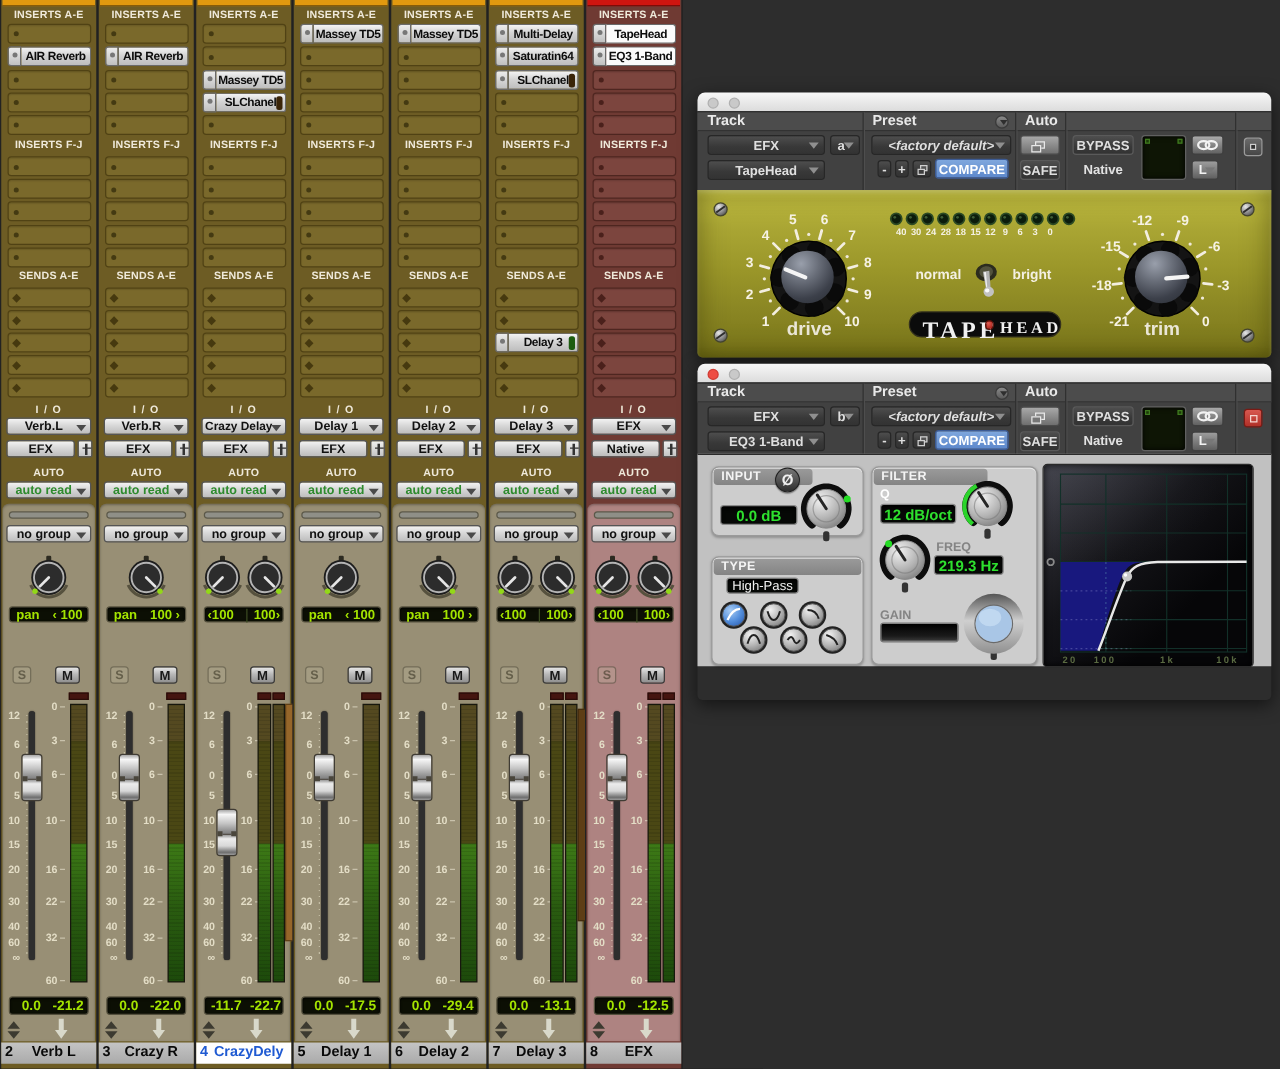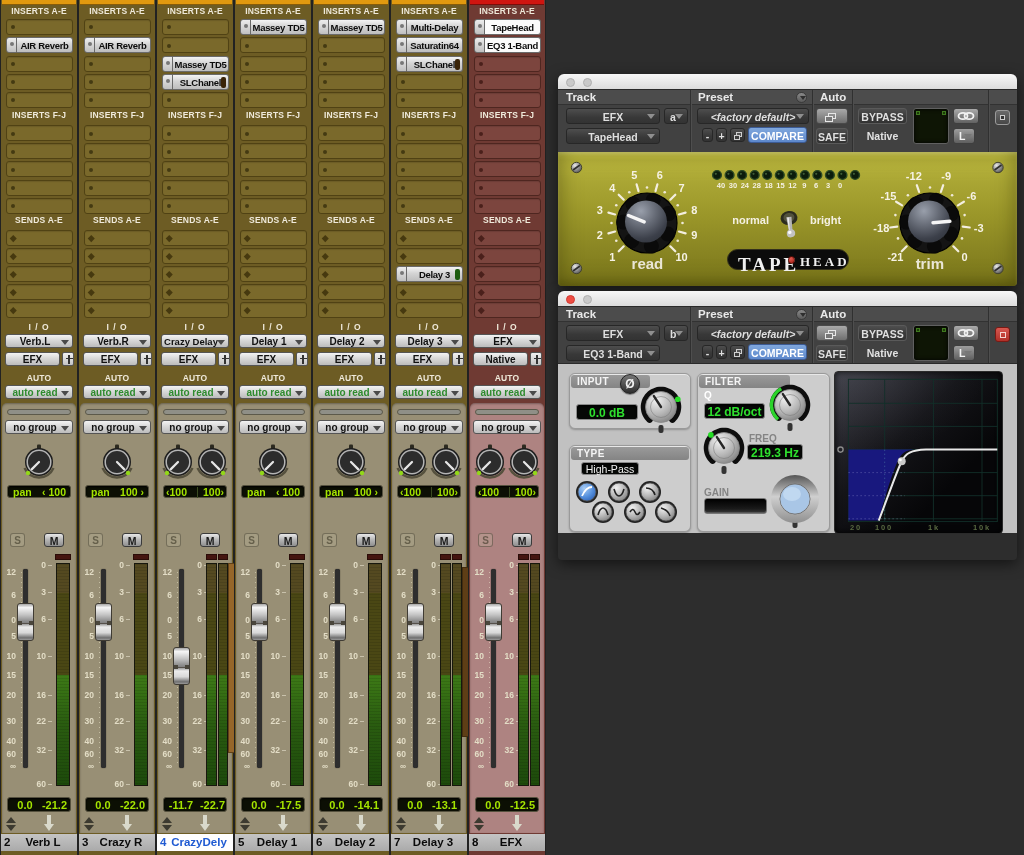--- a/index.html
+++ b/index.html
@@ -687,21 +687,21 @@
         </div>
         <div style="left:55px;top:553.5px;width:16px;height:6px;background:#451510;border:1px solid #2a0c08;"></div>
         <div style="left:56px;top:562.5px;width:14px;height:223.5px;background:#17170d;">
           <span style="position:absolute;left:1px;top:1px;right:1px;height:29px;background:#544920;"></span>
           <span style="position:absolute;left:1px;top:30px;right:1px;height:82px;background:#4a4714;"></span>
           <span style="position:absolute;left:1px;top:112px;right:1px;bottom:1px;background:linear-gradient(180deg,#3d7a16,#2a5c10 45%,#1d4a0b);"></span>
           <span style="position:absolute;left:1px;top:1px;right:1px;bottom:1px;background:repeating-linear-gradient(180deg,rgba(0,0,0,.10) 0 1px,transparent 1px 3px);"></span>
         </div>
         <div style="left:7px;top:796.5px;width:64px;height:15px;background:#0c0f04;border-radius:3px;border:1px solid #55513e;box-shadow:inset 0 1px 2px #000;color:#a4e400;font-size:11px;font-weight:bold;">
           <span style="position:absolute;left:0;top:0;width:34px;text-align:center;line-height:15px;">0.0</span>
-          <span style="position:absolute;right:3px;top:0;line-height:15px;">-14.1</span>
+          <span style="position:absolute;right:3px;top:0;line-height:15px;">-29.4</span>
         </div>
         <div style="position:absolute;left:6px;top:817px;width:0;height:0;border-left:5px solid transparent;border-right:5px solid transparent;border-bottom:6px solid #3c3a30;"></div>
         <div style="position:absolute;left:6px;top:825px;width:0;height:0;border-left:5px solid transparent;border-right:5px solid transparent;border-top:6px solid #3c3a30;"></div>
         <div style="position:absolute;left:46.5px;top:815px;width:4px;height:10px;background:#d9d9cb;"></div>
         <div style="position:absolute;left:43.5px;top:824px;width:0;height:0;border-left:5px solid transparent;border-right:5px solid transparent;border-top:7px solid #d9d9cb;"></div>
         <div style="left:1px;top:834px;width:76px;height:17px;background:linear-gradient(180deg,#c4c4c4,#aaaaaa);color:#0a0a0a;font-size:11.5px;font-weight:bold;">
           <span style="position:absolute;left:3px;line-height:17px;">6</span>
           <span style="position:absolute;left:10px;right:2px;text-align:center;line-height:17px;">Delay 2</span>
         </div>
       </div>
@@ -1173,21 +1173,21 @@
         <circle cx="6.1" cy="-22.7" r="7.5" fill="rgba(8,8,8,.85)"></circle>
         <circle cx="21.5" cy="-9.4" r="7.5" fill="rgba(8,8,8,.85)"></circle>
         <circle cx="20.8" cy="11.0" r="7.5" fill="rgba(8,8,8,.85)"></circle>
         <circle cx="4.4" cy="23.1" r="7.5" fill="rgba(8,8,8,.85)"></circle>
         <circle cx="-15.3" cy="17.8" r="7.5" fill="rgba(8,8,8,.85)"></circle>
         <circle cx="-23.5" cy="-0.9" r="7.5" fill="rgba(8,8,8,.85)"></circle>
         <circle cx="-14.0" cy="-18.9" r="7.5" fill="rgba(8,8,8,.85)"></circle>
         <circle cx="-1" cy="-1.5" r="21" fill="url(#kf)"></circle>
         <line x1="-2.8" y1="-1.1" x2="-18.5" y2="-7.5" stroke="#f5f5f5" stroke-width="3.4" stroke-linecap="round"></line>
       </svg>
-      <div style="position:absolute;left:49.400000000000006px;top:102.6px;width:80px;text-align:center;font-size:15px;font-weight:bold;color:#eae6d6;">read</div>
+      <div style="position:absolute;left:49.400000000000006px;top:102.6px;width:80px;text-align:center;font-size:15px;font-weight:bold;color:#eae6d6;">drive</div>
       <svg style="position:absolute;left:313.8px;top:12.599999999999994px" width="116" height="116" viewBox="-58 -58 116 116">
         <line x1="-23.3" y1="23.3" x2="-28.3" y2="28.3" stroke="#f3eee0" stroke-width="2.2" stroke-linecap="round"></line>
         <text x="-34.6" y="38.1" text-anchor="middle" font-size="11" font-weight="bold" fill="#f6f2e4" font-family="Liberation Sans">-21</text>
         <circle cx="-32.0" cy="15.4" r="1.3" fill="#efe9d8"></circle>
         <line x1="-32.8" y1="3.7" x2="-39.7" y2="4.5" stroke="#f3eee0" stroke-width="2.2" stroke-linecap="round"></line>
         <text x="-48.7" y="9.0" text-anchor="middle" font-size="11" font-weight="bold" fill="#f6f2e4" font-family="Liberation Sans">-18</text>
         <circle cx="-34.6" cy="-7.9" r="1.3" fill="#efe9d8"></circle>
         <line x1="-27.9" y1="-17.6" x2="-33.9" y2="-21.3" stroke="#f3eee0" stroke-width="2.2" stroke-linecap="round"></line>
         <text x="-41.5" y="-22.6" text-anchor="middle" font-size="11" font-weight="bold" fill="#f6f2e4" font-family="Liberation Sans">-15</text>
         <circle cx="-22.1" cy="-27.8" r="1.3" fill="#efe9d8"></circle>

